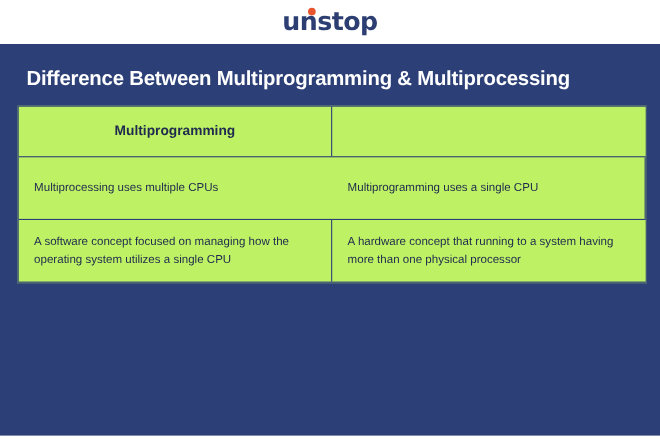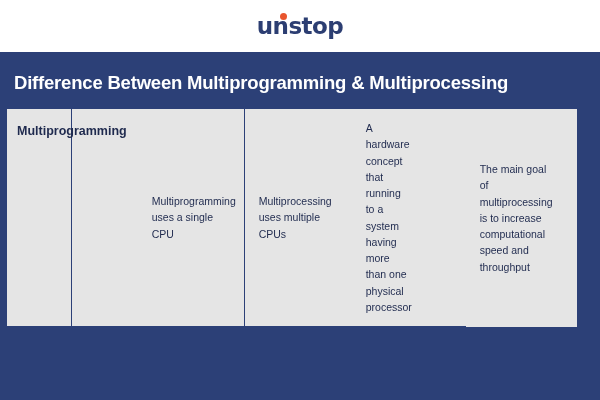--- a/index.html
+++ b/index.html
@@ -14,21 +14,21 @@
     overflow: hidden;
   }
   .page {
     position: relative;
     width: 600px;
     height: 400px;
     box-sizing: border-box;
   }
   
   .brandbar {
-    height: 52px;
+    height: 40px;
     background: #ffffff;
     display: flex;
     align-items: center;
     justify-content: center;
   }
   .logo {
     display: flex;
     align-items: baseline;
     gap: 0px;
     font-family: "DejaVu Sans", sans-serif;
@@ -49,36 +49,36 @@
   }
   .logo-text {
     line-height: 1;
   }
   
   .sheet {
     position: relative;
     height: 356px;
     background: #2c4077;
     box-sizing: border-box;
-    padding: 16px 14px 14px 6px;
+    padding: 16px 14px 14px 16px;
   }
   .title {
     color: #ffffff;
     font-size: 18.5px;
     font-weight: bold;
     margin: 4px 0 14px 8px;
     letter-spacing: -0.2px;
   }
   .table {
-    background: #e5e5e5;
+    background: #bef264;
     border: 1.5px solid #2c4077;
     box-sizing: border-box;
     width: 572px;
     display: flex;
-    flex-direction: row;
+    flex-direction: column;
   }
   .row {
     display: flex;
     border-bottom: 1.5px solid #2c4077;
   }
   .row:last-child {
     border-bottom: none;
   }
   .cell {
     width: 50%;
@@ -120,28 +120,28 @@
 
     <div class="title">Difference Between Multiprogramming &amp; Multiprocessing</div>
 
     <div class="table">
 
       <div class="row header">
         <div class="cell left">Multiprogramming</div>
       </div>
 
       <div class="row body">
+        <div class="cell">Multiprocessing uses multiple CPUs</div>
         <div class="cell left">Multiprogramming uses a single CPU</div>
-        <div class="cell">Multiprocessing uses multiple CPUs</div>
       </div>
 
 
       <div class="row body">
+        <div class="cell left">A software concept focused on managing how the operating system utilizes a single CPU</div>
         <div class="cell">A hardware concept that running to a system having more than one physical processor</div>
       </div>
 
       <div class="row body">
-        <div class="cell">The main goal of multiprocessing is to increase computational speed and throughput</div>
       </div>
 
     </div>
   </div>
 </div>
 
 </body></html>

